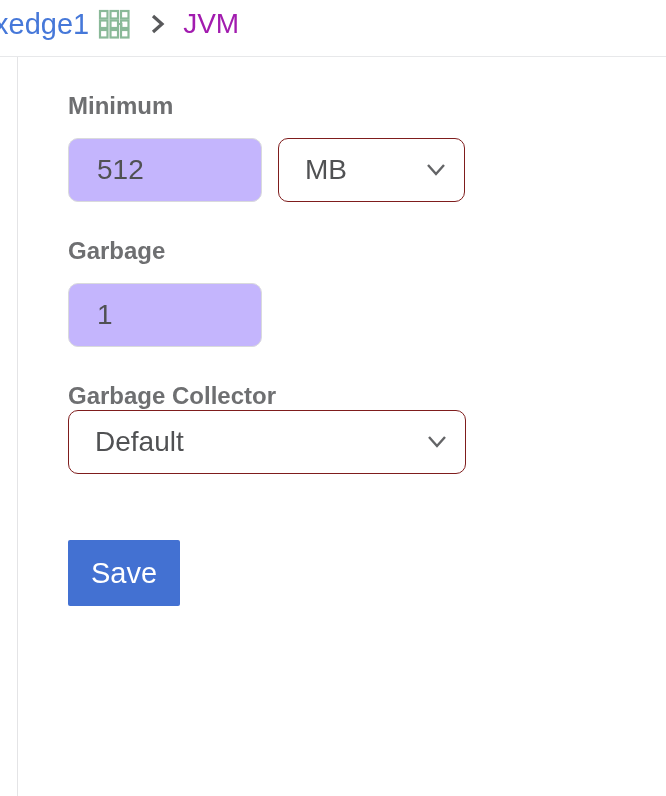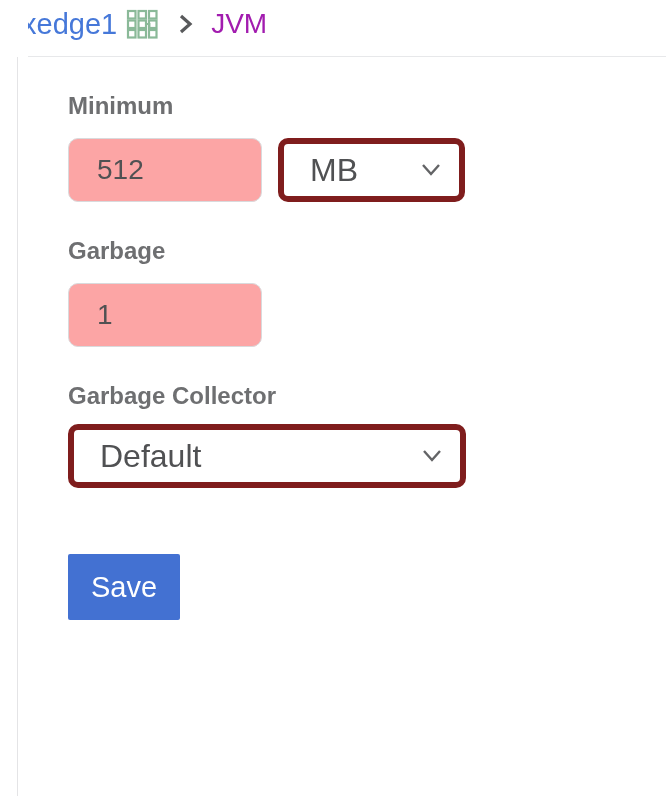--- a/index.html
+++ b/index.html
@@ -13,21 +13,20 @@
 
   
   .breadcrumb {
     height: 57px;
     display: flex;
     align-items: center;
     border-bottom: 1px solid #e7e8ea;
     padding-bottom: 8px;
     white-space: nowrap;
     overflow: hidden;
-    margin-left: 28px;
   }
   .crumb-link {
     color: #4678d9;
     font-size: 29px;
     text-decoration: none;
     margin-left: -6px; 
     cursor: pointer;
   }
   .grid-icon { margin-left: 9px; display: inline-flex; }
   .crumb-sep { margin-left: 17px; display: inline-flex; }
@@ -68,37 +67,37 @@
   }
   .row { display: flex; gap: 16px; margin-top: 18px; }
   .text-input {
     width: 194px; height: 64px;
     border: 1px solid #d9dadc;
     border-radius: 10px;
     padding-left: 28px;
     font-family: "Liberation Sans", sans-serif;
     font-size: 28px;
     color: #505153;
-    background: #fca5a5;
+    background: #c4b5fd;
     outline: none;
   }
   .select {
     position: relative;
     width: 187px; height: 64px;
-    border: 6px solid #7f1d1d;
+    border: 1px solid #7f1d1d;
     border-radius: 10px;
     background: #ffffff;
     display: flex;
     align-items: center;
     padding-left: 26px;
-    font-size: 32px;
+    font-size: 28px;
     color: #505153;
     cursor: pointer;
   }
-  .select.gc { width: 398px; margin-top: 14px; }
+  .select.gc { width: 398px; }
   .select .chev {
     position: absolute;
     right: 16px; top: 50%;
     transform: translateY(-50%);
     display: inline-flex;
   }
   .save-btn {
     display: block;
     margin-top: 66px;
     width: 112px; height: 66px;

